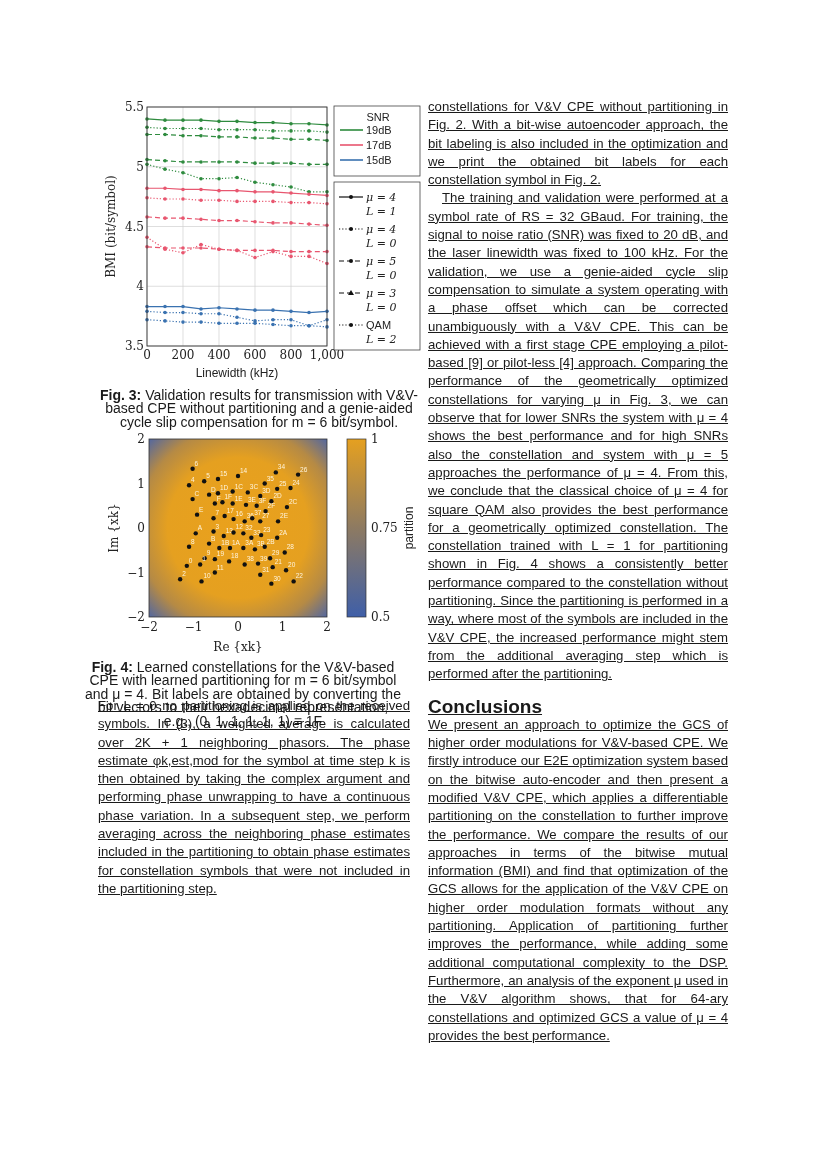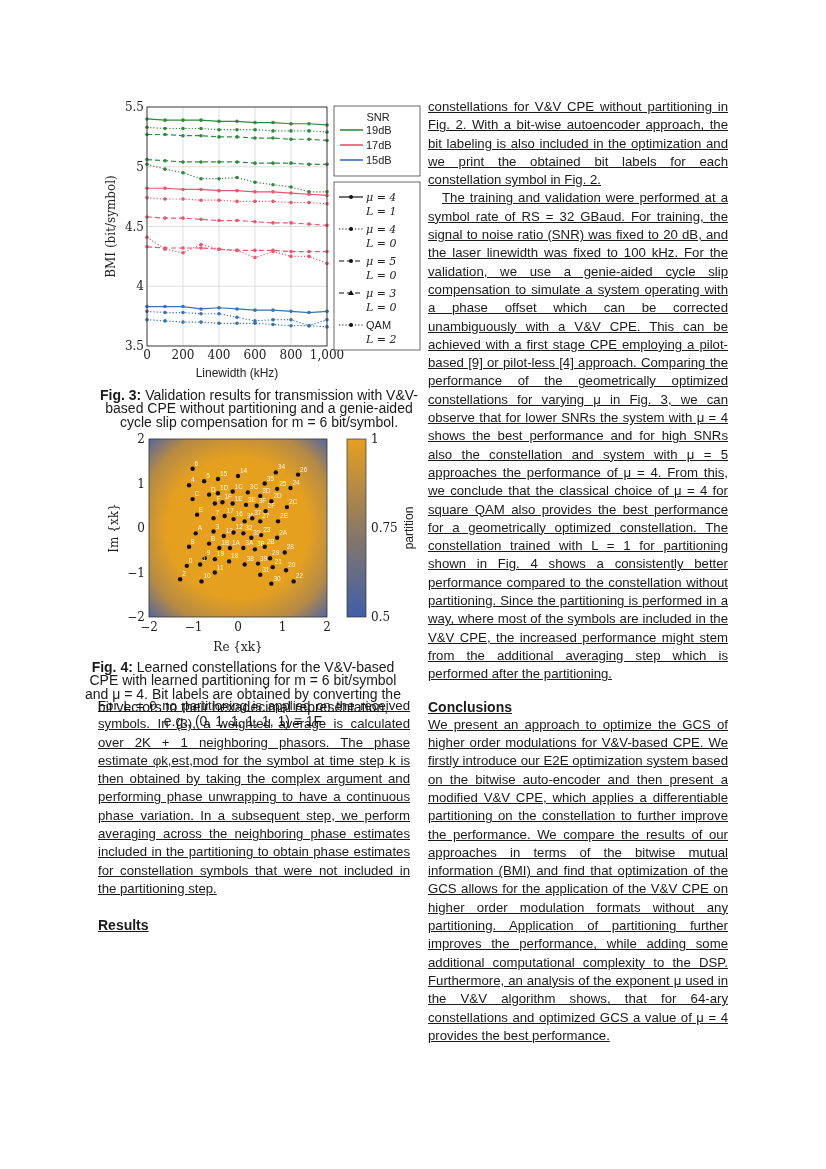--- a/index.html
+++ b/index.html
@@ -1,21 +1,21 @@
 <!DOCTYPE html>
 <html><head>
 <meta charset="utf-8">
 <style>
   html, body { margin: 0; padding: 0; background: #ffffff; }
   body { width: 826px; height: 1169px; position: relative; overflow: hidden;
          font-family: "Liberation Sans", sans-serif; color: #1a1a1a; }
   .col { position: absolute; font-size: 13.2px; line-height: 18.3px; text-align: justify; }
   .col p { margin: 0; text-decoration: underline; }
   .indent { text-indent: 14px; }
-  .h { font-weight: bold; font-size: 14px; margin: 0 0 2px 0; }
+  .h { font-weight: bold; font-size: 19px; margin: 0 0 2px 0; }
   .cap { position: absolute; font-size: 14px; line-height: 13.4px; text-align: center; }
   .cap b { font-weight: bold; }
   svg text { font-family: "DejaVu Serif", serif; }
   svg .sans { font-family: "Liberation Sans", sans-serif; }
 </style>
 </head>
 <body>
 
 <svg style="position:absolute;left:95px;top:95px;" width="330" height="295" viewBox="95 95 330 295">
   <g id="fig3-plot">
@@ -404,21 +404,20 @@
 </svg>
 
 <div class="cap" style="left:84px;top:661px;width:318px;">
   <b>Fig. 4:</b>
   <span>Learned constellations for the V&amp;V-based CPE with learned partitioning for m = 6 bit/symbol and μ = 4. Bit labels are obtained by converting the bit vectors to their hexadecimal representation, e.g., (0, 1, 1, 1, 1, 1) ≡ 1F</span>
 </div>
 
 <div class="col" style="left:98px;top:697px;width:312px;">
   <p>For L = 0 no partitioning is applied on the received symbols. In (3), a weighted average is calculated over 2K + 1 neighboring phasors. The phase estimate φk,est,mod for the symbol at time step k is then obtained by taking the complex argument and performing phase unwrapping to have a continuous phase variation. In a subsequent step, we perform averaging across the neighboring phase estimates included in the partitioning to obtain phase estimates for constellation symbols that were not included in the partitioning step.</p>
   <div style="height:18px"></div>
-  <p class="h">Results</p>
 </div>
 
 <div class="col" style="left:428px;top:98px;width:300px;">
   <p>constellations for V&amp;V CPE without partitioning in Fig. 2. With a bit-wise autoencoder approach, the bit labeling is also included in the optimization and we print the obtained bit labels for each constellation symbol in Fig. 2.</p>
   <p class="indent">The training and validation were performed at a symbol rate of RS = 32 GBaud. For training, the signal to noise ratio (SNR) was fixed to 20 dB, and the laser linewidth was fixed to 100 kHz. For the validation, we use a genie-aided cycle slip compensation to simulate a system operating with a phase offset which can be corrected unambiguously with a V&amp;V CPE. This can be achieved with a first stage CPE employing a pilot-based [9] or pilot-less [4] approach. Comparing the performance of the geometrically optimized constellations for varying μ in Fig. 3, we can observe that for lower SNRs the system with μ = 4 shows the best performance and for high SNRs also the constellation and system with μ = 5 approaches the performance of μ = 4. From this, we conclude that the classical choice of μ = 4 for square QAM also provides the best performance for a geometrically optimized constellation. The constellation trained with L = 1 for partitioning shown in Fig. 4 shows a consistently better performance compared to the constellation without partitioning. Since the partitioning is performed in a way, where most of the symbols are included in the V&amp;V CPE, the increased performance might stem from the additional averaging step which is performed after the partitioning.</p>
   <div style="height:14px"></div>
   <p class="h">Conclusions</p>
   <p>We present an approach to optimize the GCS of higher order modulations for V&amp;V-based CPE. We firstly introduce our E2E optimization system based on the bitwise auto-encoder and then present a modified V&amp;V CPE, which applies a differentiable partitioning on the constellation to further improve the performance. We compare the results of our approaches in terms of the bitwise mutual information (BMI) and find that optimization of the GCS allows for the application of the V&amp;V CPE on higher order modulation formats without any partitioning. Application of partitioning further improves the performance, while adding some additional computational complexity to the DSP. Furthermore, an analysis of the exponent μ used in the V&amp;V algorithm shows, that for 64-ary constellations and optimized GCS a value of μ = 4 provides the best performance.</p>
 </div>
 

